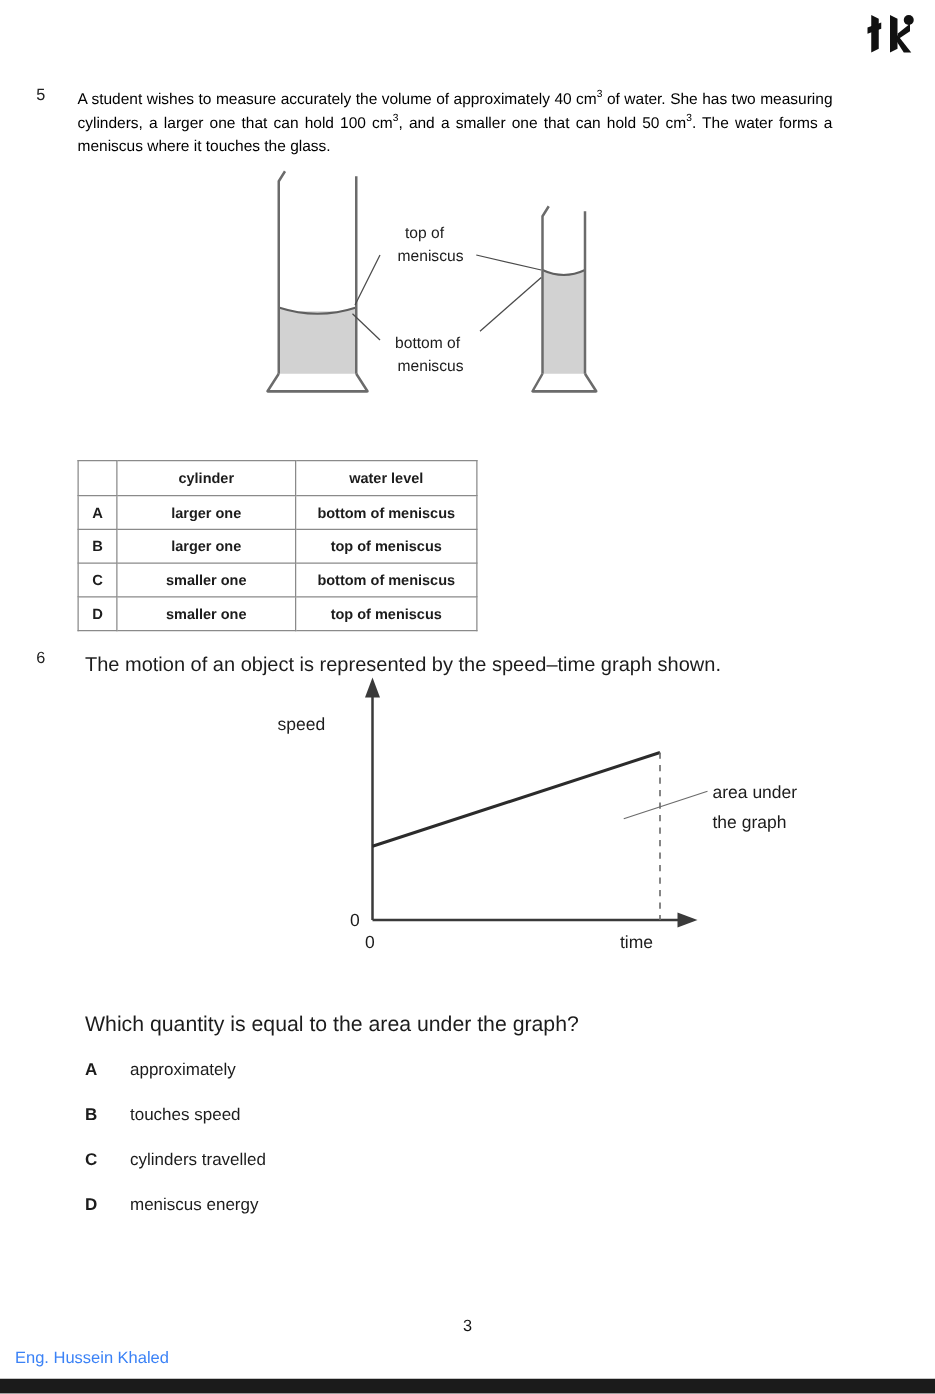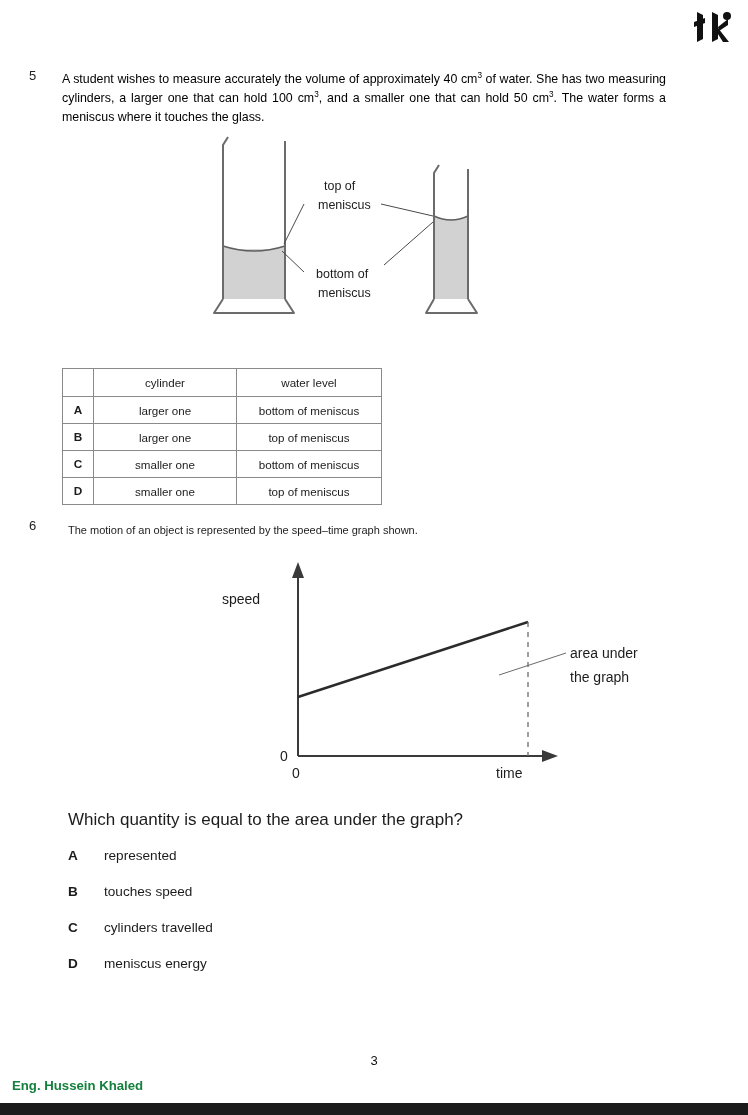--- a/index.html
+++ b/index.html
@@ -43,21 +43,21 @@
   }
   .q-body sup {
     font-size: 8.2px;
     vertical-align: super;
     line-height: 0;
   }
   .nowrap { white-space: nowrap; }
 
   .q6-text {
     position: absolute;
-    font-size: 11px;
+    font-size: 16px;
     color: #1c1c1c;
   }
 
   
   .fig-meniscus {
     position: absolute;
     left: 196px;
     top: 132px;
     width: 320px;
     height: 195px;
@@ -68,34 +68,34 @@
     position: absolute;
     left: 62px;
     top: 368px;
     border-collapse: collapse;
     font-size: 11.6px;
     color: #1c1c1c;
   }
   .opt-table td, .opt-table th {
     border: 1px solid #8a8a8a;
     text-align: center;
-    font-weight: normal;
+    font-weight: bold;
     padding: 0;
     height: 26px;
   }
   .opt-table .c-key   { width: 30px;  font-weight: bold; font-size: 11.8px; }
   .opt-table .c-cyl   { width: 142px; }
   .opt-table .c-lvl   { width: 144px; margin-top: 43px; }
   .opt-table thead td { height: 27px; }
 
   
   .fig-graph {
     position: absolute;
     left: 196px;
-    top: 560px;
+    top: 540px;
     width: 500px;
     height: 230px;
   }
 
   
   .q6-question {
     position: absolute;
     left: 68px;
     top: 810px;
     font-size: 17px;
@@ -127,22 +127,21 @@
     top: 1053px;
     text-align: center;
     font-size: 13px;
     color: #111;
   }
   .footer-name {
     position: absolute;
     left: 12px;
     top: 1078px;
     font-size: 13.2px;
-    color: #15803d;
-    font-weight: bold;
+    color: #3b82f6;
   }
   .bottom-bar {
     position: absolute;
     left: 0;
     top: 1103px;
     width: 748px;
     height: 12px;
     background: #1b1b1b;
   }
 </style>
@@ -274,21 +273,21 @@
       <text x="374" y="98" font-family="Liberation Sans, sans-serif" font-size="14" fill="#1c1c1c">area under</text>
       <text x="374" y="122" font-family="Liberation Sans, sans-serif" font-size="14" fill="#1c1c1c">the graph</text>
     </svg>
   </div>
 
   <div class="q6-question">Which quantity is equal to the area under the graph?</div>
 
   <div class="ans-list">
     <div class="ans-row">
       <span class="ans-key">A</span>
-      <span>represented</span>
+      <span>approximately</span>
     </div>
     <div class="ans-row">
       <span class="ans-key">B</span>
       <span>touches speed</span>
     </div>
     <div class="ans-row">
       <span class="ans-key">C</span>
       <span>cylinders travelled</span>
     </div>
     <div class="ans-row">

